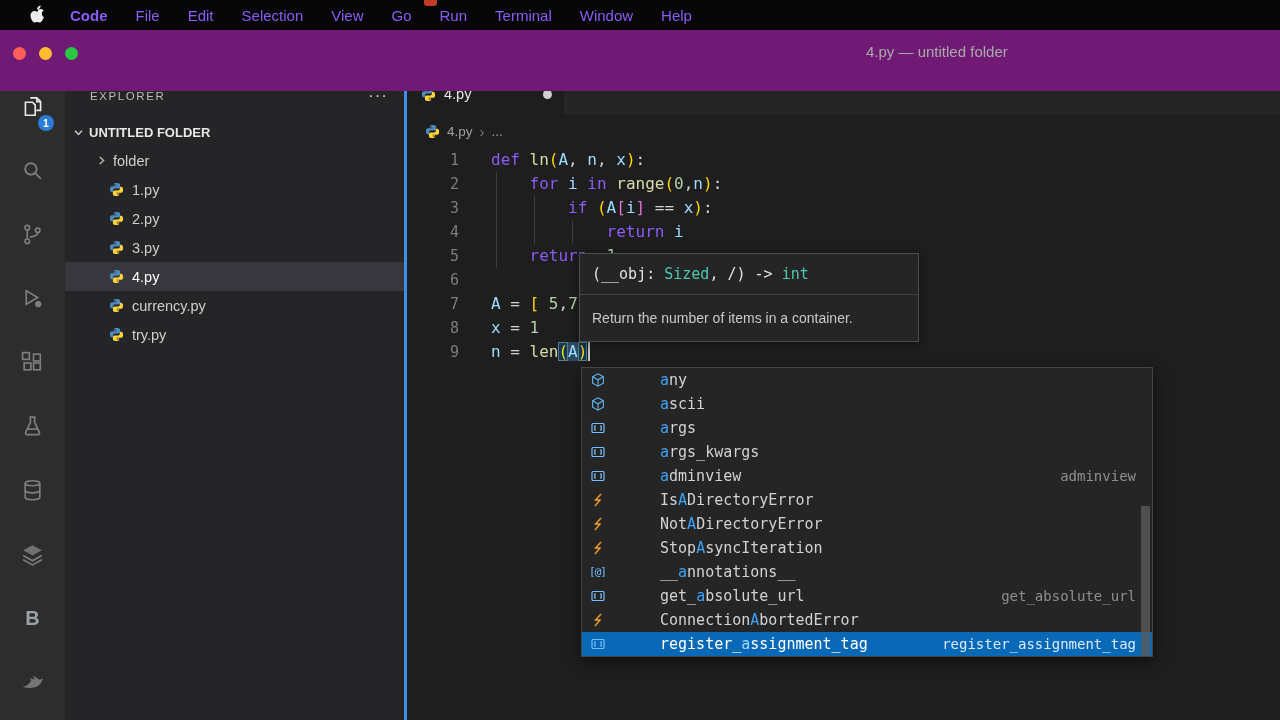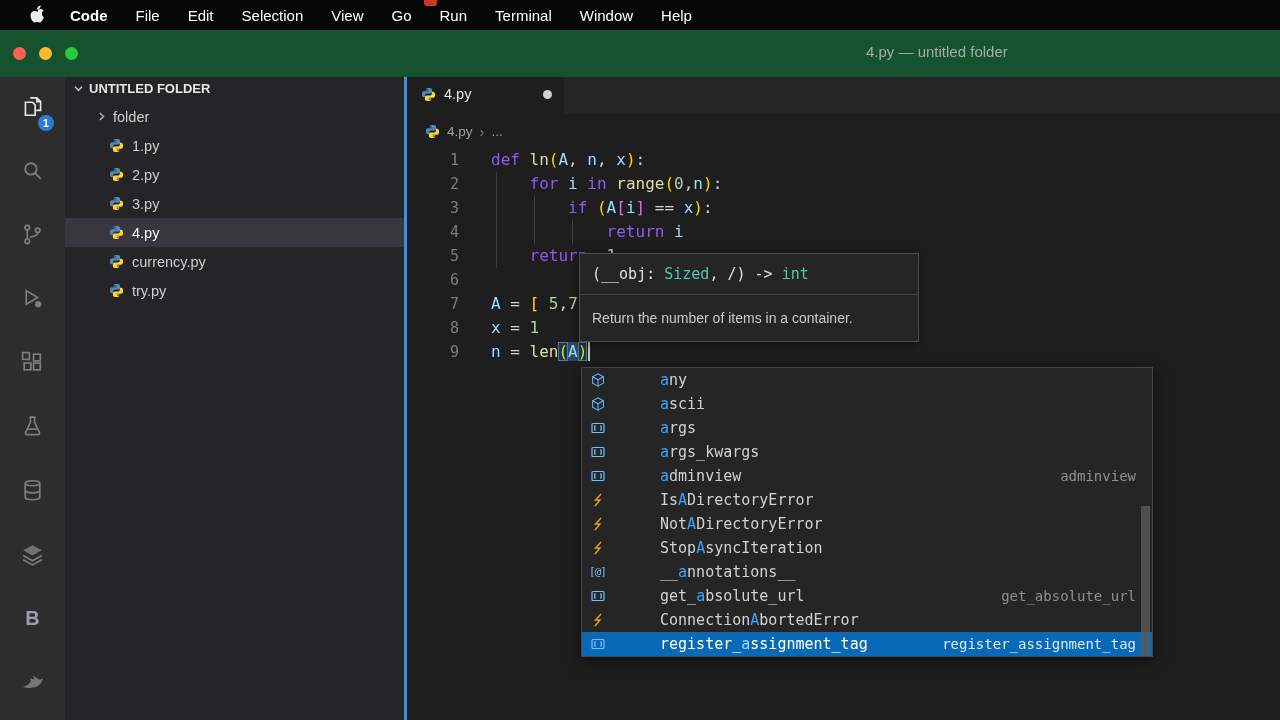--- a/index.html
+++ b/index.html
@@ -1,28 +1,28 @@
 <!DOCTYPE html>
 <html><head>
 <meta charset="utf-8">
 <style>
   html,body{margin:0;padding:0;background:#000;}
   .screen{position:relative;width:1280px;height:720px;background:#1e1e1e;overflow:hidden;
           font-family:"Liberation Sans","DejaVu Sans",sans-serif;-webkit-font-smoothing:antialiased;}
 
   
-  .menubar{position:absolute;top:0;left:0;right:0;height:30px;background:#070707;display:flex;align-items:center;color:#ffffff;font-size:15px;z-index:20;}
+  .menubar{position:absolute;top:0;left:0;right:0;height:30px;background:#070707;display:flex;align-items:center;color:#8b5cf6;font-size:15px;z-index:20;}
   .apple{margin-left:30px;display:flex;align-items:center;}
   .menus{display:flex;margin-left:10px;}
   .menu-item{padding:0 14px;cursor:default;white-space:nowrap;}
   .menu-item.appname{font-weight:700;}
   .rec-dot{position:absolute;left:424px;top:0;width:13px;height:6px;border-radius:0 0 3px 3px;background:#d8402a;opacity:.9;}
 
   
-  .titlebar{position:absolute;top:30px;left:0;right:0;height:47px;background:#14532d;z-index:10;}
+  .titlebar{position:absolute;top:30px;left:0;right:0;height:61px;background:#701a75;z-index:10;}
   .tl{position:absolute;top:17px;width:13px;height:13px;border-radius:50%;}
   .tl.red{left:13px;background:#ff5f57;}
   .tl.yellow{left:39px;background:#febc2e;}
   .tl.green{left:65px;background:#28c840;}
   .wtitle{position:absolute;left:866px;top:0;height:44px;line-height:44px;color:#a9a9a9;font-size:15px;white-space:nowrap;}
 
   
   .activitybar{position:absolute;top:74px;left:0;width:65px;bottom:0;background:#2d2d2d;display:flex;flex-direction:column;align-items:center;z-index:3;}
   .ab-item{width:65px;height:64px;display:flex;align-items:center;justify-content:center;color:#7e7e7e;position:relative;cursor:pointer;}
   .ab-item.active{color:#e9e9e9;}
@@ -215,20 +215,24 @@
       <div class="ab-item">
         <span class="ico">
           <svg width="26" height="26" viewBox="0 0 24 24" fill="currentColor" opacity=".9">
             <path d="M2.5 16.5c4.2-1 6.3-3 7.8-6L8.8 8.6l4.7 1L11.8 6l6.2 4 3.5-1.2-2.2 4.2c-2.6 4-9.3 5.8-16.8 3.5z"></path>
           </svg>
         </span>
       </div>
     </div>
 
   <div class="sidebar">
+    <div class="sb-head">
+      <span class="htxt">EXPLORER</span>
+      <span class="more">···</span>
+    </div>
     <div class="sb-section">
       <span class="chev">
           <svg width="11" height="11" viewBox="0 0 16 16" fill="none" stroke="currentColor" stroke-width="2">
             <path d="M5.5 3l5.5 5-5.5 5"></path>
           </svg>
         </span>
       <span>UNTITLED FOLDER</span>
     </div>
     <div class="tree">
         <div class="trow folder">

